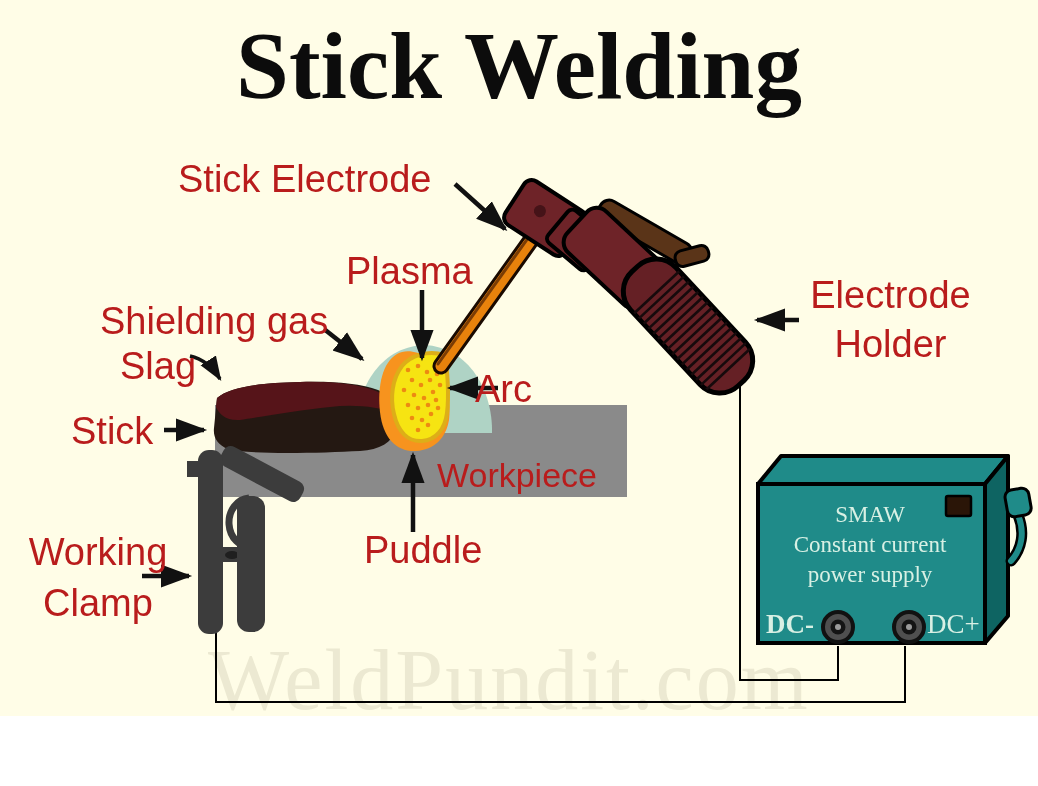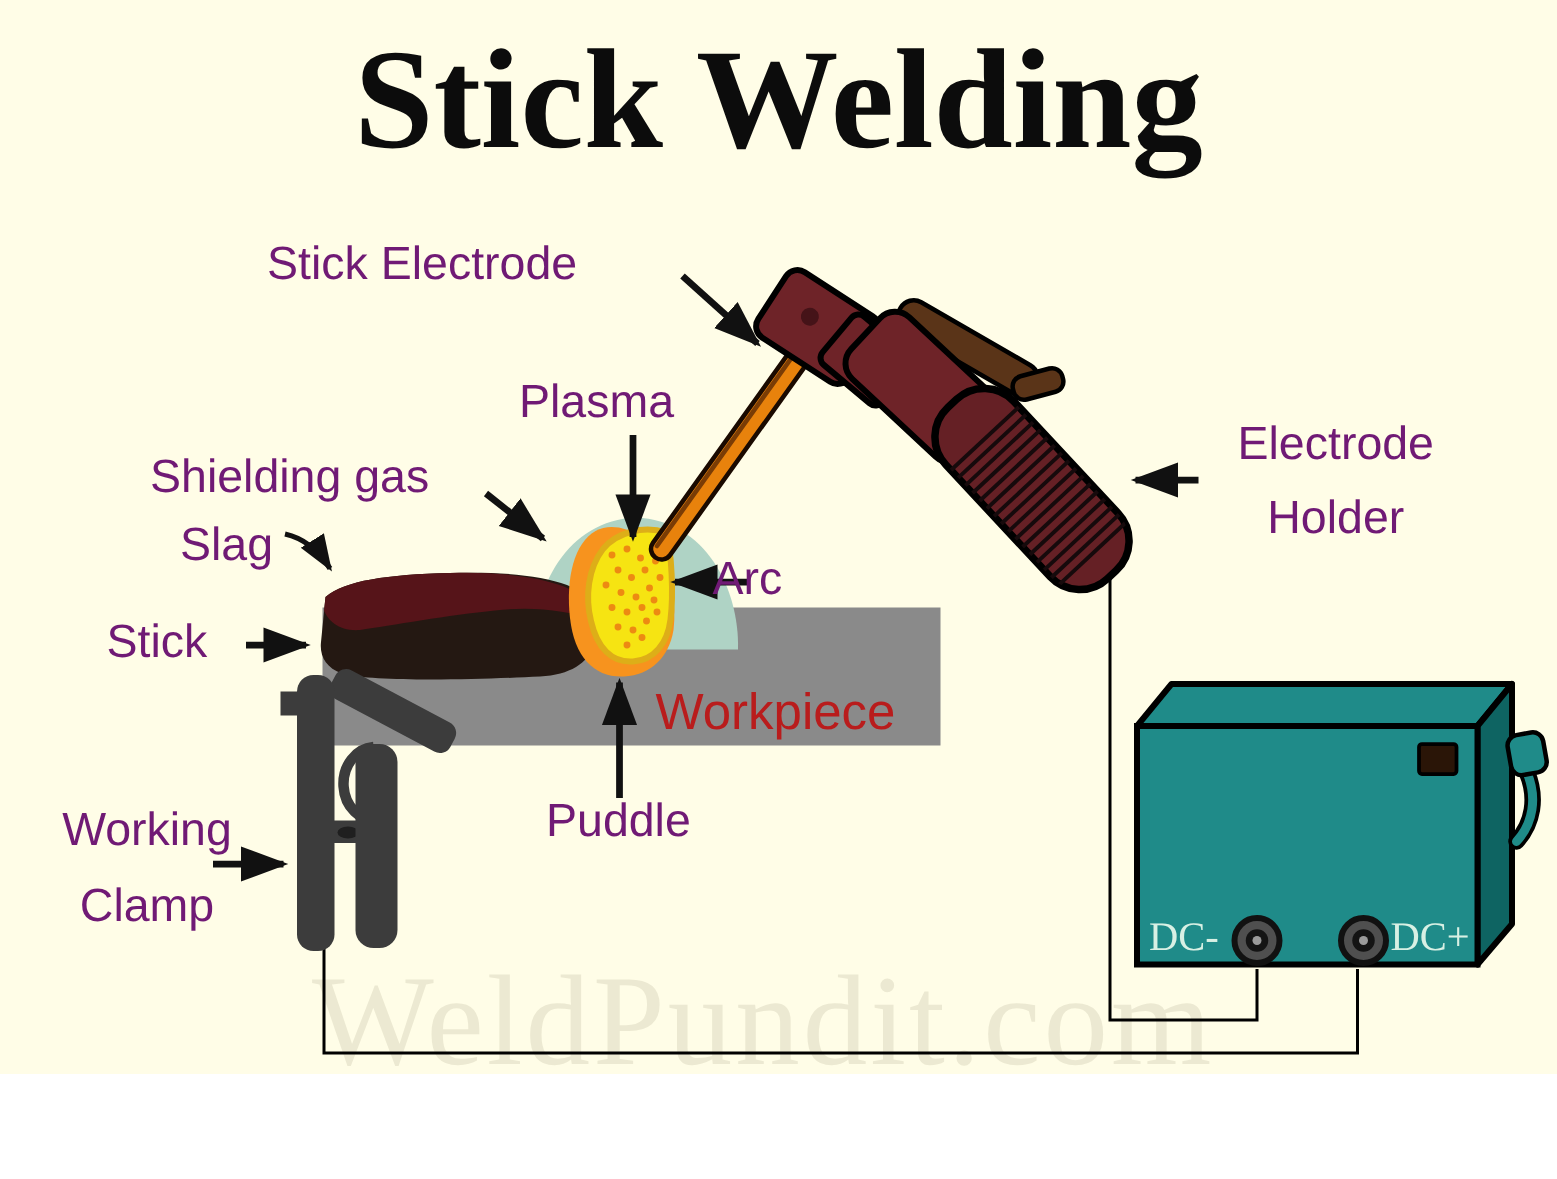--- a/index.html
+++ b/index.html
@@ -4,26 +4,26 @@
 <style>
   html,body{margin:0;padding:0;}
   .canvas{position:relative;width:1038px;height:716px;background:#FFFDE7;overflow:hidden;
           font-family:"Liberation Sans",sans-serif;}
   .title{position:absolute;left:0;top:14px;width:100%;margin:0;text-align:center;
          font-family:"Liberation Serif","DejaVu Serif",serif;font-weight:bold;
          font-size:95px;color:#0c0c0c;line-height:1.1;}
   .watermark{position:absolute;left:208px;top:630px;font-family:"Liberation Serif",serif;
              font-size:86px;letter-spacing:2px;color:rgba(138,132,100,0.16);white-space:nowrap;}
   svg.art{position:absolute;left:0;top:0;}
-  .lbl{position:absolute;font-size:31px;color:#701a75;white-space:nowrap;line-height:1.1;}
+  .lbl{position:absolute;font-size:38px;color:#b91c1c;white-space:nowrap;line-height:1.1;}
   .lbl-2line{text-align:center;line-height:51px;}
   .ps-text{position:absolute;left:748px;top:500px;width:244px;text-align:center;
            font-family:"Liberation Serif",serif;font-size:23px;line-height:30px;color:#D8F0E4;}
   .dc{position:absolute;font-family:"Liberation Serif",serif;font-size:27px;color:#D8F0E4;white-space:nowrap;}
-  .dc-neg{left:766px;top:609px;}
+  .dc-neg{left:766px;top:609px;font-weight:bold;}
   .dc-pos{left:927px;top:609px;}
   .wp-label{font-size:34px;color:#b91c1c;}
 </style>
 </head>
 <body>
 
 <div class="canvas">
 
   <h1 class="title">Stick Welding</h1>
 
@@ -182,16 +182,21 @@
     <div>Working</div>
     <div>Clamp</div>
   </div>
   <div class="lbl" style="left:475px;top:369px;">Arc</div>
   <div class="lbl wp-label" style="left:437px;top:457px;">Workpiece</div>
   <div class="lbl lbl-2line" style="left:798px;top:271px;width:185px;line-height:49px;">
     <div>Electrode</div>
     <div>Holder</div>
   </div>
 
+  <div class="ps-text">
+    <div>SMAW</div>
+    <div>Constant current</div>
+    <div>power supply</div>
+  </div>
   <div class="dc dc-neg">DC-</div>
   <div class="dc dc-pos">DC+</div>
 
 </div>
 
 </body></html>

